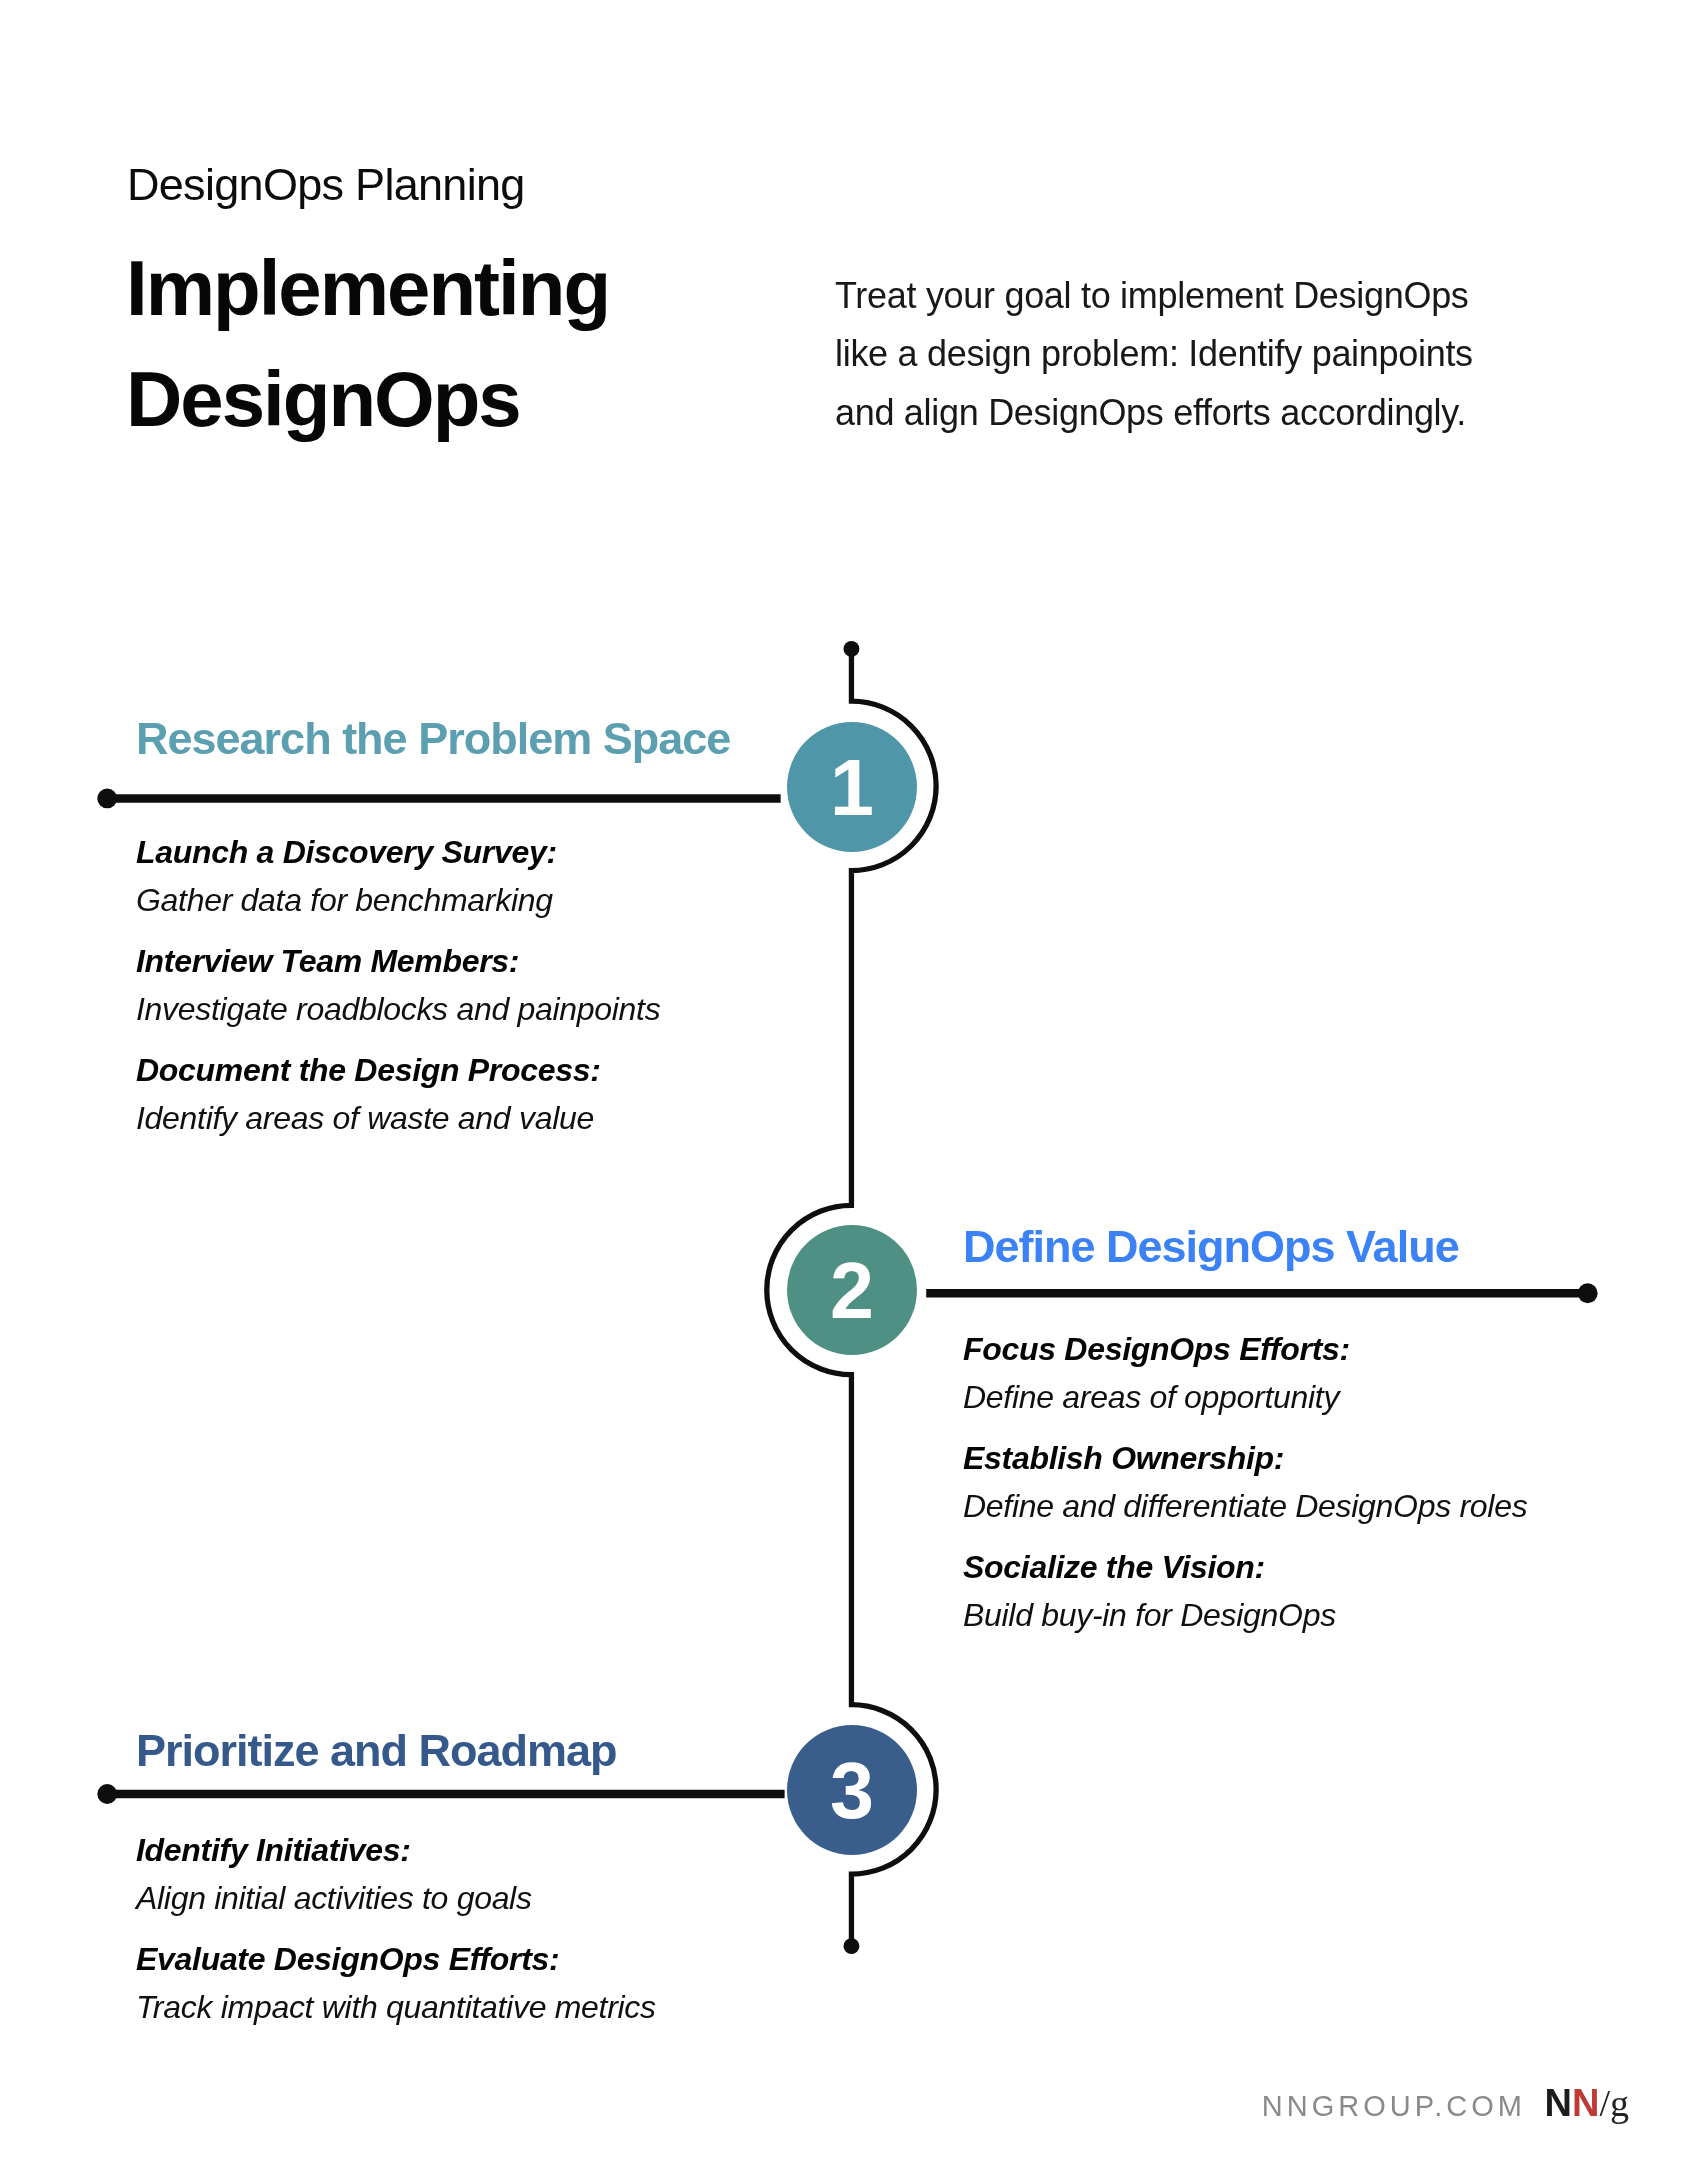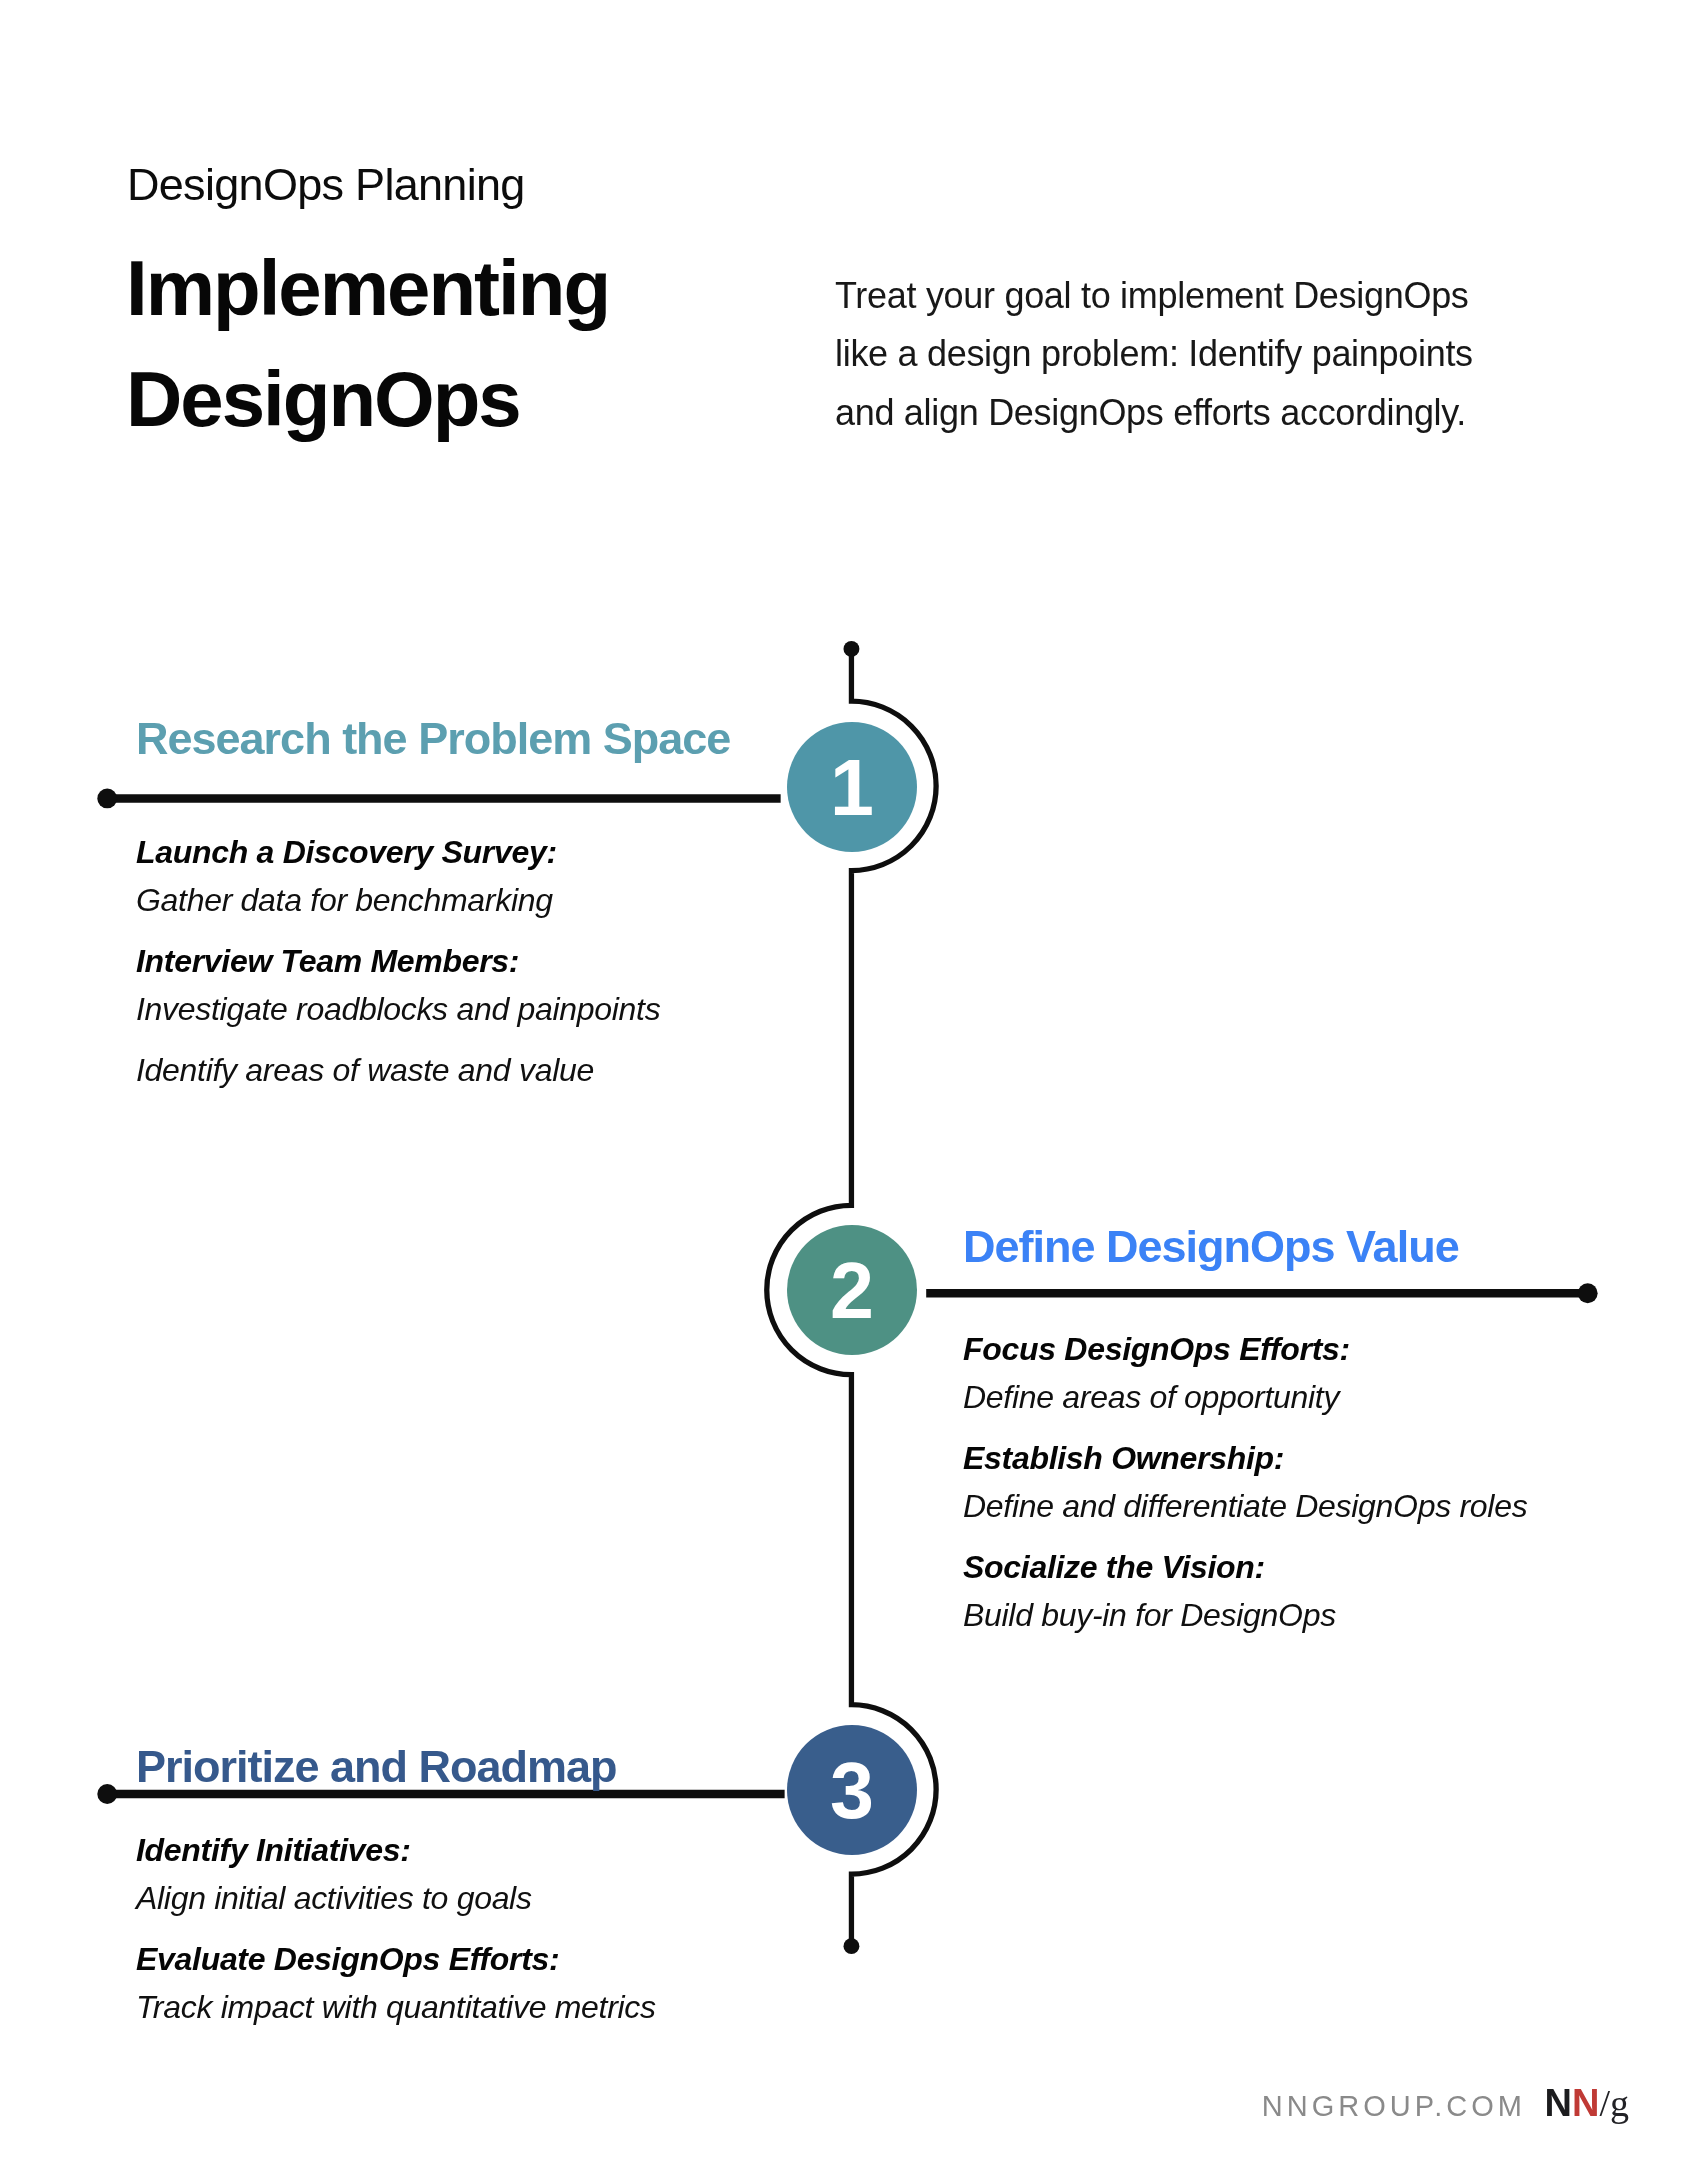--- a/index.html
+++ b/index.html
@@ -42,21 +42,21 @@
   #circle-1 { left: 787px; top: 722px; }
   #circle-2 { left: 787px; top: 1225px; }
   #circle-3 { left: 787px; top: 1725px; }
 
   .section-heading {
     font-size: 45px; font-weight: 700; letter-spacing: -1px; line-height: 1.15;
     white-space: nowrap;
   }
   #heading-1 { left: 136px;  top: 713px; }
   #heading-2 { left: 963px; top: 1221px; }
-  #heading-3 { left: 136px;  top: 1725px; margin-top: 16px; }
+  #heading-3 { left: 136px;  top: 1725px; }
 
   .items { display: flex; flex-direction: column; font-style: italic; }
   #items-1 { left: 136px;  top: 828px; width: 662px; }
   #items-2 { left: 963px; top: 1325px; width: 701px; }
   #items-3 { left: 136px;  top: 1826px; width: 701px; }
   .item { margin-bottom: 13.2px; }
   .item-label {
     font-size: 32px; font-weight: 700; letter-spacing: -0.3px; line-height: 1.5;
     color: #050505; white-space: nowrap;
   }
@@ -117,20 +117,21 @@
   <div id="items-1" class="abs items">
     <div class="item">
       <div class="item-label">Launch a Discovery Survey:</div>
       <div class="item-desc">Gather data for benchmarking</div>
     </div>
     <div class="item">
       <div class="item-label">Interview Team Members:</div>
       <div class="item-desc">Investigate roadblocks and painpoints</div>
     </div>
     <div class="item">
+      <div class="item-label">Document the Design Process:</div>
       <div class="item-desc">Identify areas of waste and value</div>
     </div>
   </div>
 
   <div id="heading-2" class="abs section-heading" style="color: #3b82f6;">Define DesignOps Value</div>
   <div id="items-2" class="abs items">
     <div class="item">
       <div class="item-label">Focus DesignOps Efforts:</div>
       <div class="item-desc">Define areas of opportunity</div>
     </div>

